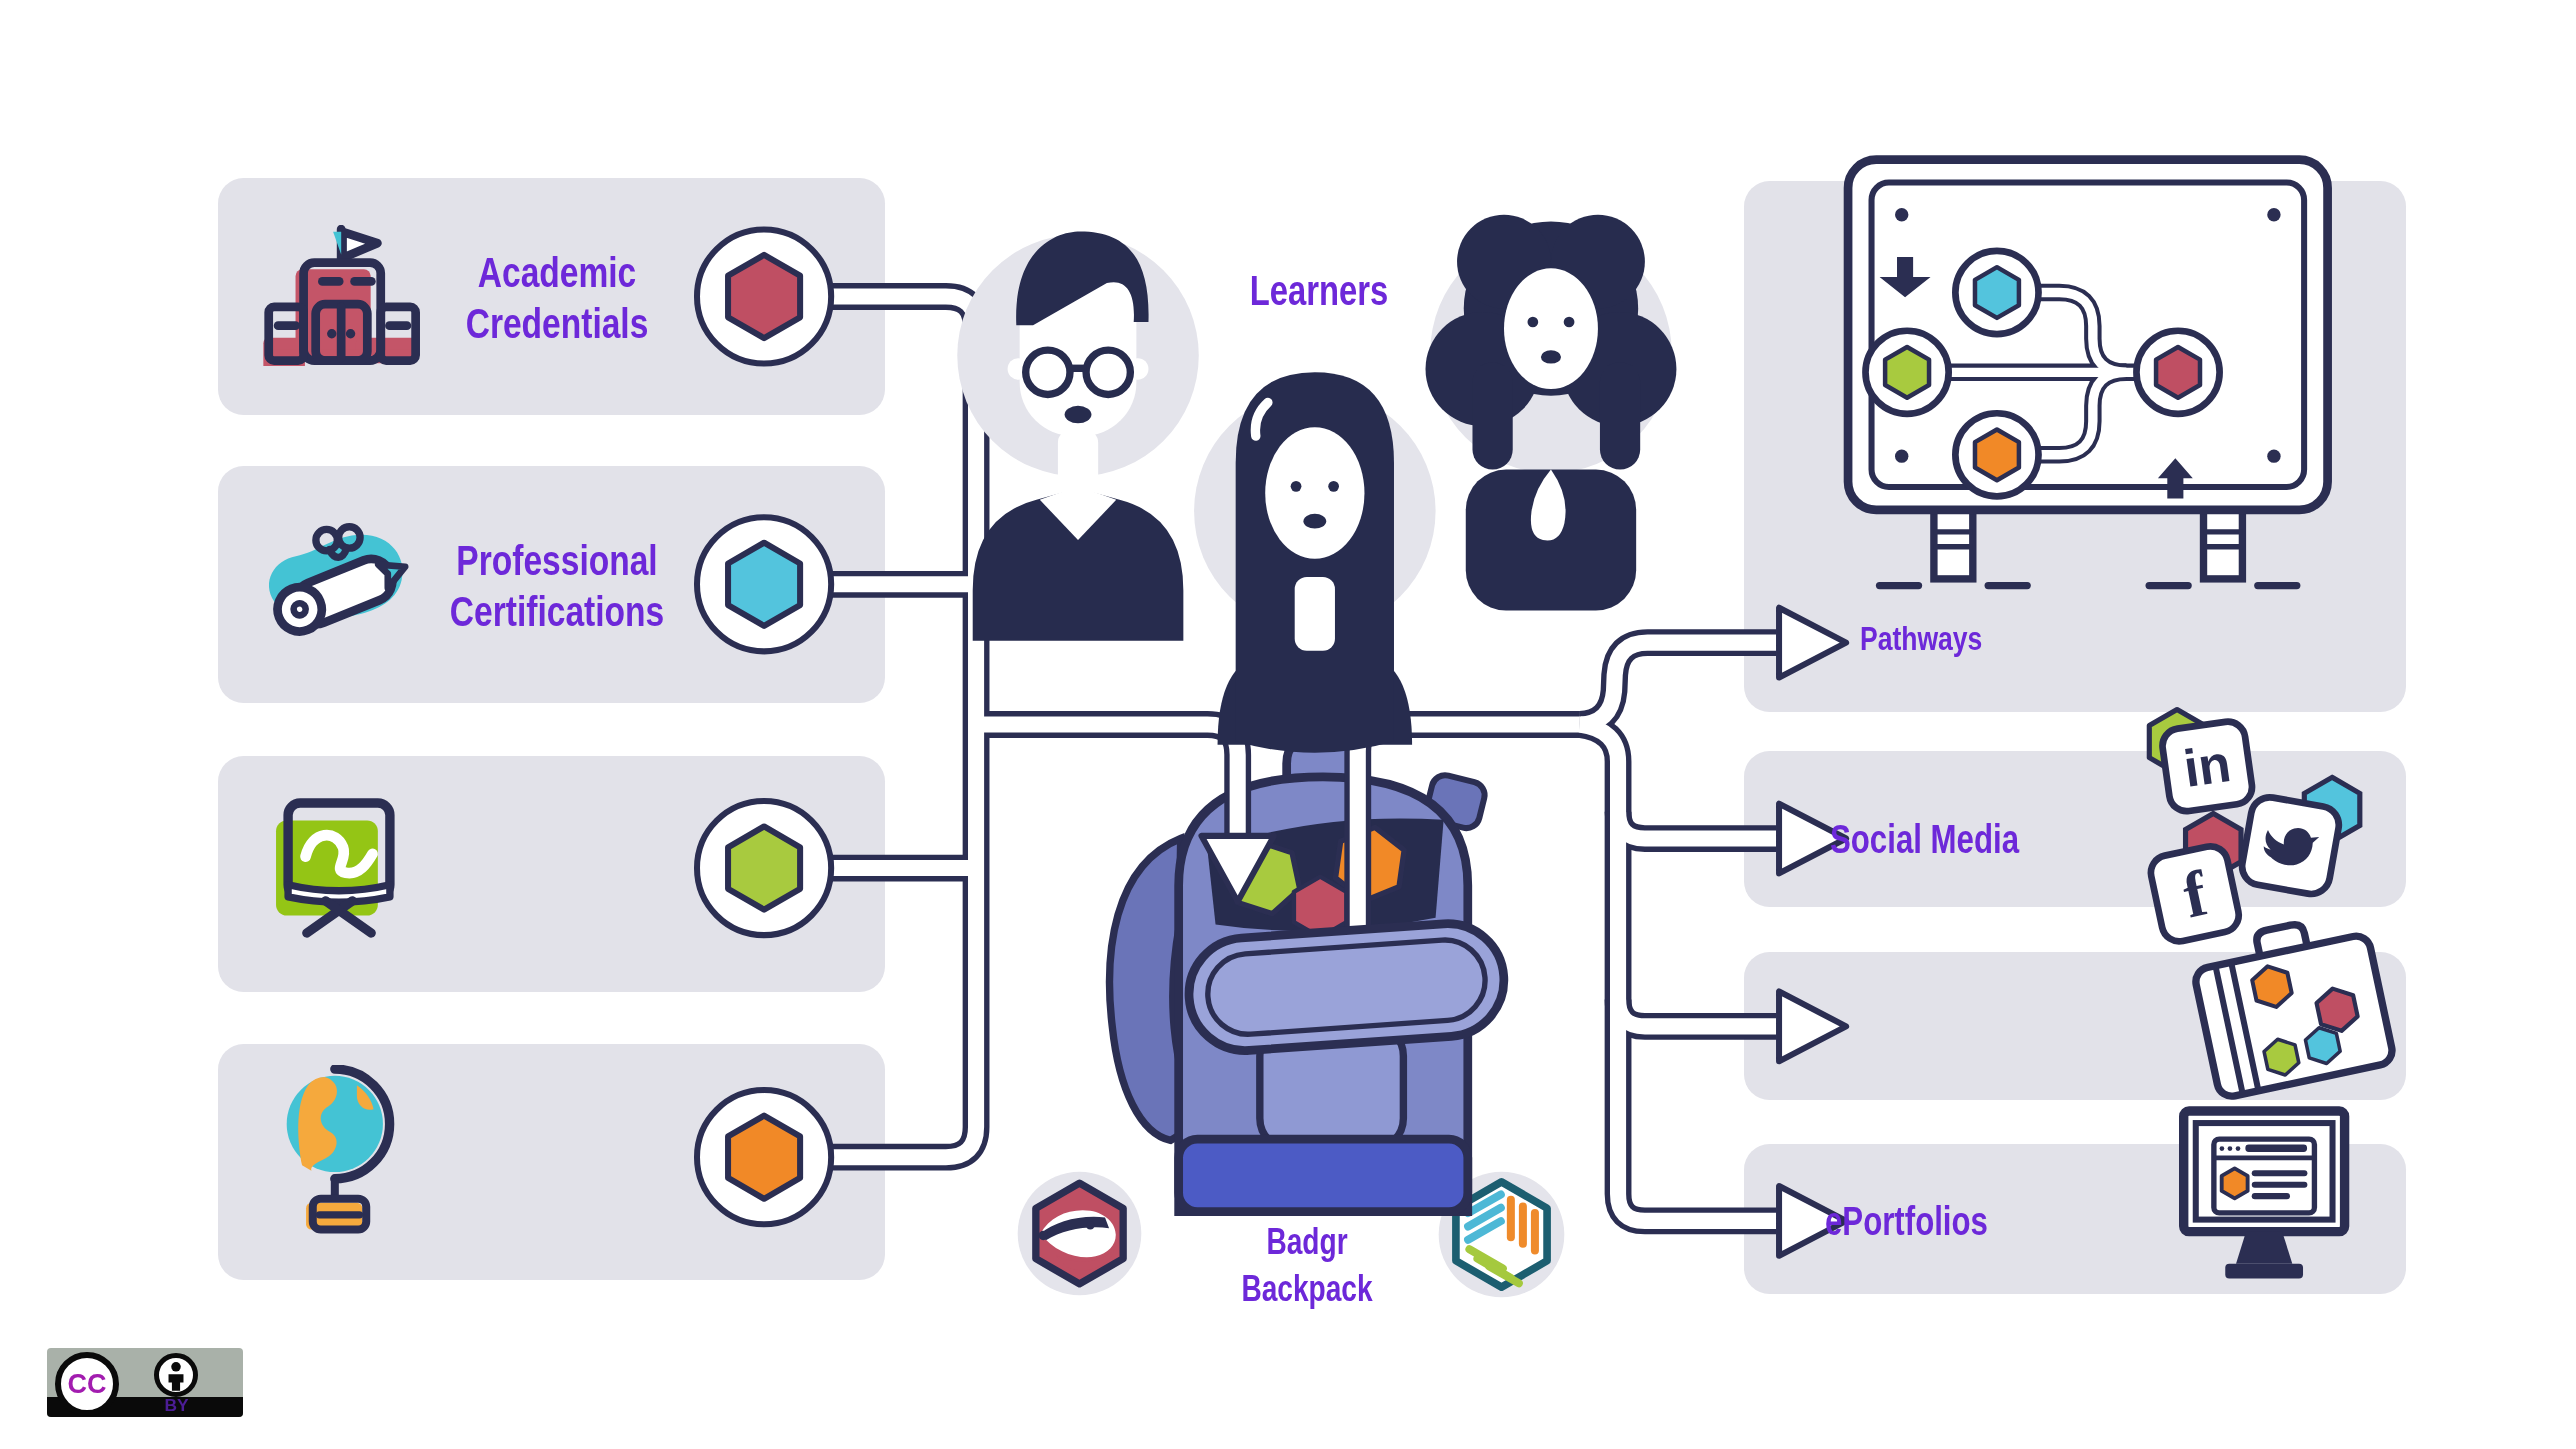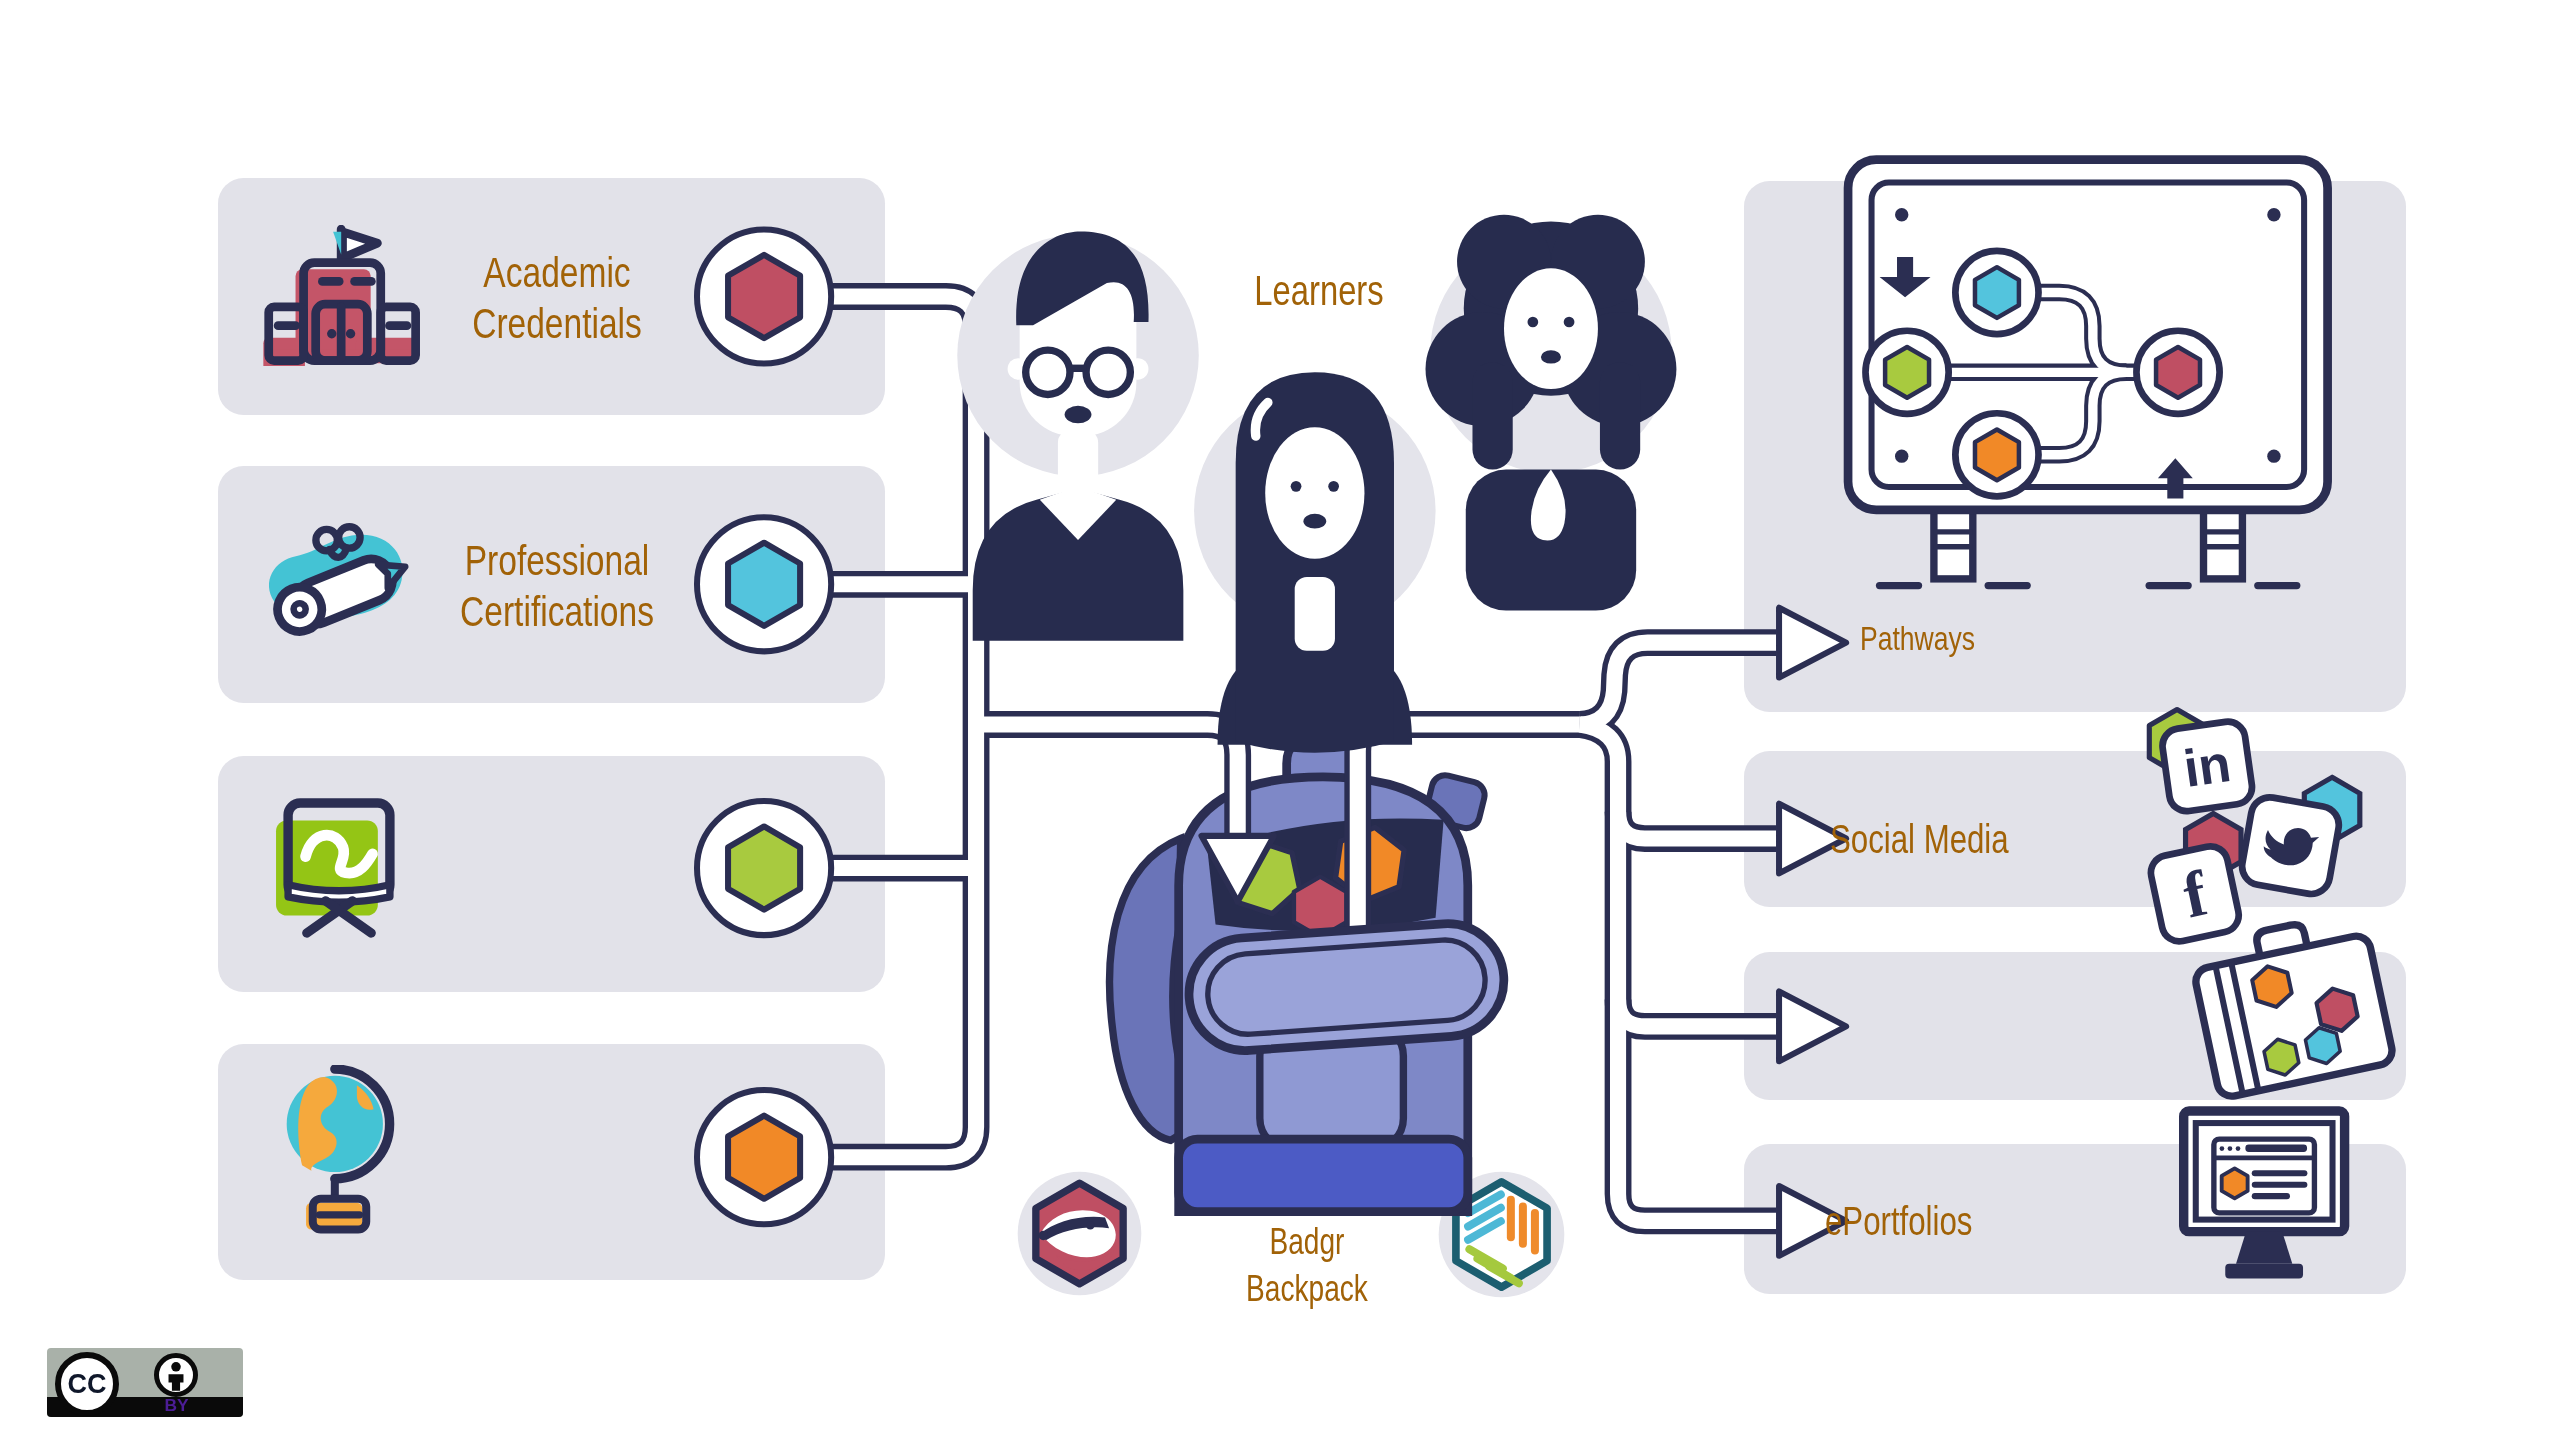--- a/index.html
+++ b/index.html
@@ -1,35 +1,35 @@
 <!DOCTYPE html>
 <html style="font-size:10.7px"><head>
 <meta charset="utf-8">
 <style>
   html,body{margin:0;padding:0;background:#fbfeff;}
   #canvas{position:relative;width:2576px;height:1449px;background:#ffffff;overflow:hidden;
           font-family:"Liberation Sans",sans-serif;}
   .box{position:absolute;background:#e2e2e9;border-radius:25.5px;}
-  .lbl{position:absolute;color:#a16207;font-weight:400;z-index:6;}
+  .lbl{position:absolute;color:#6d28d9;font-weight:700;z-index:6;}
   .lbl .sq{display:inline-block;transform:scaleX(0.78);white-space:pre-line;}
   .lbl.center{text-align:center;}
   .lbl.center .sq{transform-origin:50% 50%;width:100%;}
   .lbl.left .sq{transform-origin:0 50%;}
   .srclbl{font-size:43px;line-height:51px;width:322px;}
   .dstlbl{font-size:40px;line-height:52px;}
   .pathlbl{font-size:34px;}
   svg.icon{position:absolute;z-index:2;}
   #pipes,#avatars{position:absolute;left:0;top:0;z-index:3;}
   #avatars{z-index:4;}
   
   #cc{position:absolute;left:47px;top:1348px;width:196px;height:69px;background:#a9b1a9;
       border-radius:4px;z-index:6;}
   #cc .strip{position:absolute;left:0;bottom:0;width:100%;height:20px;background:#0a0a0a;border-radius:0 0 4px 4px;}
   #cc .cc-circle{position:absolute;left:8px;top:4px;width:52px;height:52px;background:#fff;border:6.7px solid #0a0a0a;
-      border-radius:50%;display:flex;align-items:center;justify-content:center;font-weight:700;font-size:27px;color:#0f172a;z-index:2;}
+      border-radius:50%;display:flex;align-items:center;justify-content:center;font-weight:700;font-size:27px;color:#a21caf;z-index:2;}
   #cc .person{position:absolute;left:107px;top:5.4px;width:34px;height:34px;background:#fff;border:5.4px solid #0a0a0a;border-radius:50%;z-index:2;}
   #cc .by{position:absolute;left:102px;bottom:0.7px;width:55px;text-align:center;color:#4c1d95;font-weight:700;font-size:17.4px;}
 </style>
 </head>
 <body>
 
 <div id="canvas">
 
   <div class="box" style="left:218px;top:178px;width:667px;height:237px;"></div>
   <div class="box" style="left:218px;top:466px;width:667px;height:237px;"></div>

